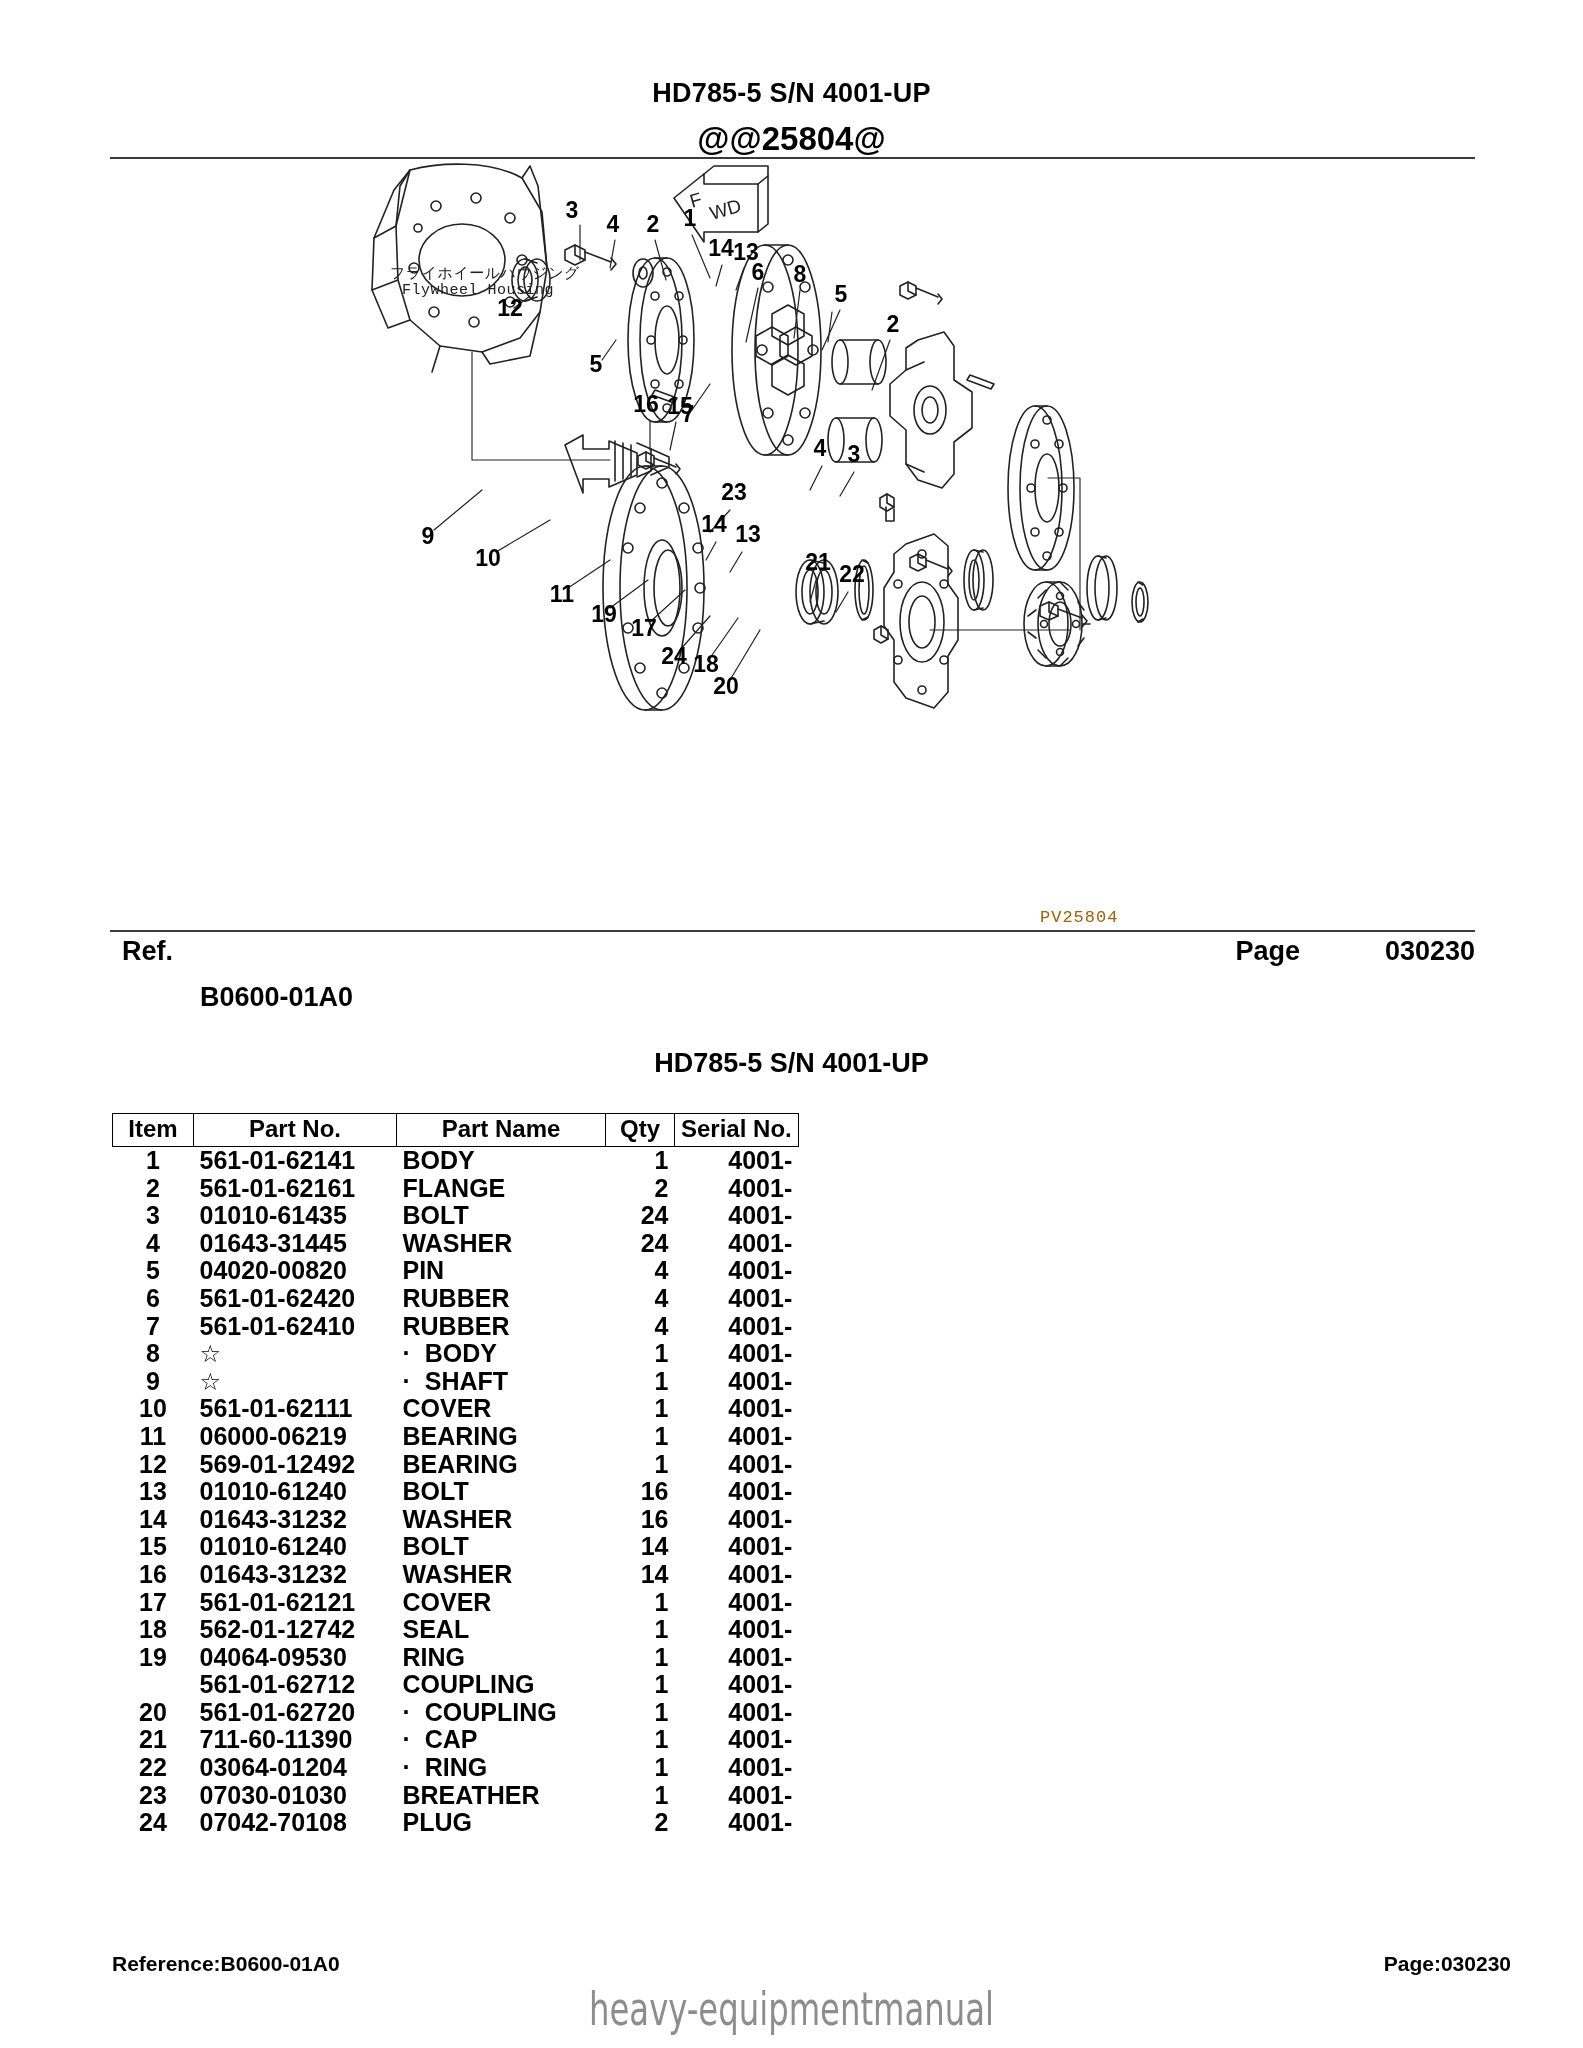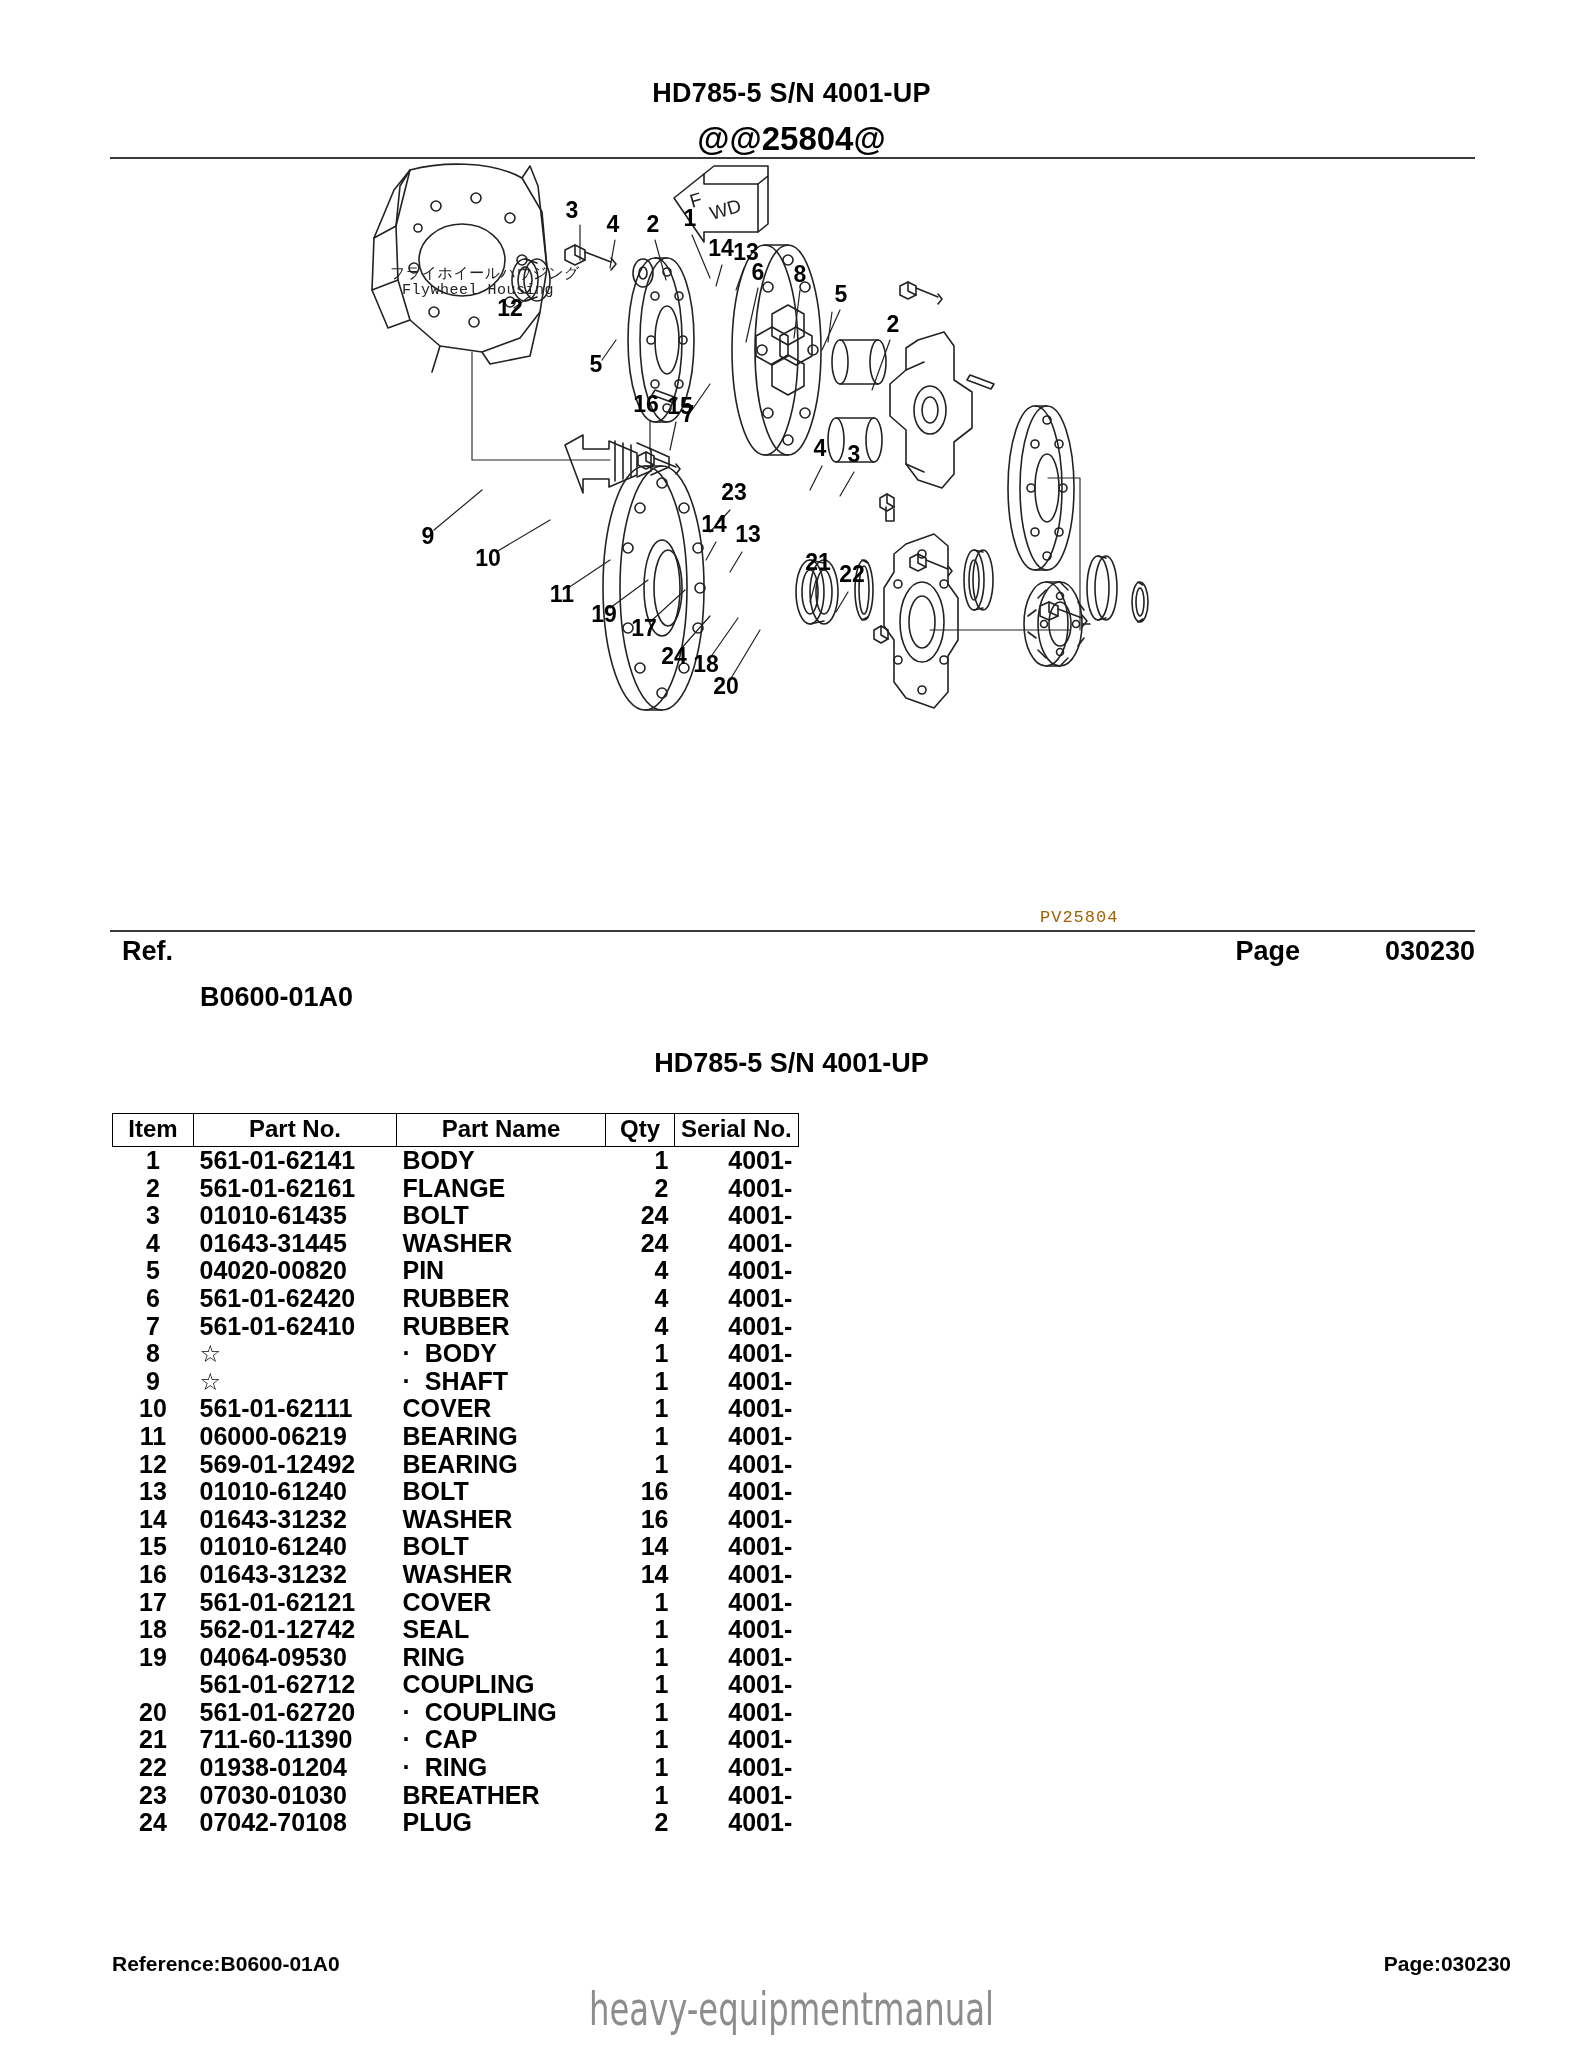--- a/index.html
+++ b/index.html
@@ -725,21 +725,21 @@
         </tr>
         <tr>
           <td class="c-item">21</td>
           <td class="c-part">711-60-11390</td>
           <td class="c-name"><span class="sub-dot">·&nbsp;&nbsp;</span><span>CAP</span></td>
           <td class="c-qty">1</td>
           <td class="c-serial">4001-</td>
         </tr>
         <tr>
           <td class="c-item">22</td>
-          <td class="c-part">01938-01204</td>
+          <td class="c-part">03064-01204</td>
           <td class="c-name"><span class="sub-dot">·&nbsp;&nbsp;</span><span>RING</span></td>
           <td class="c-qty">1</td>
           <td class="c-serial">4001-</td>
         </tr>
         <tr>
           <td class="c-item">23</td>
           <td class="c-part">07030-01030</td>
           <td class="c-name">BREATHER</td>
           <td class="c-qty">1</td>
           <td class="c-serial">4001-</td>

